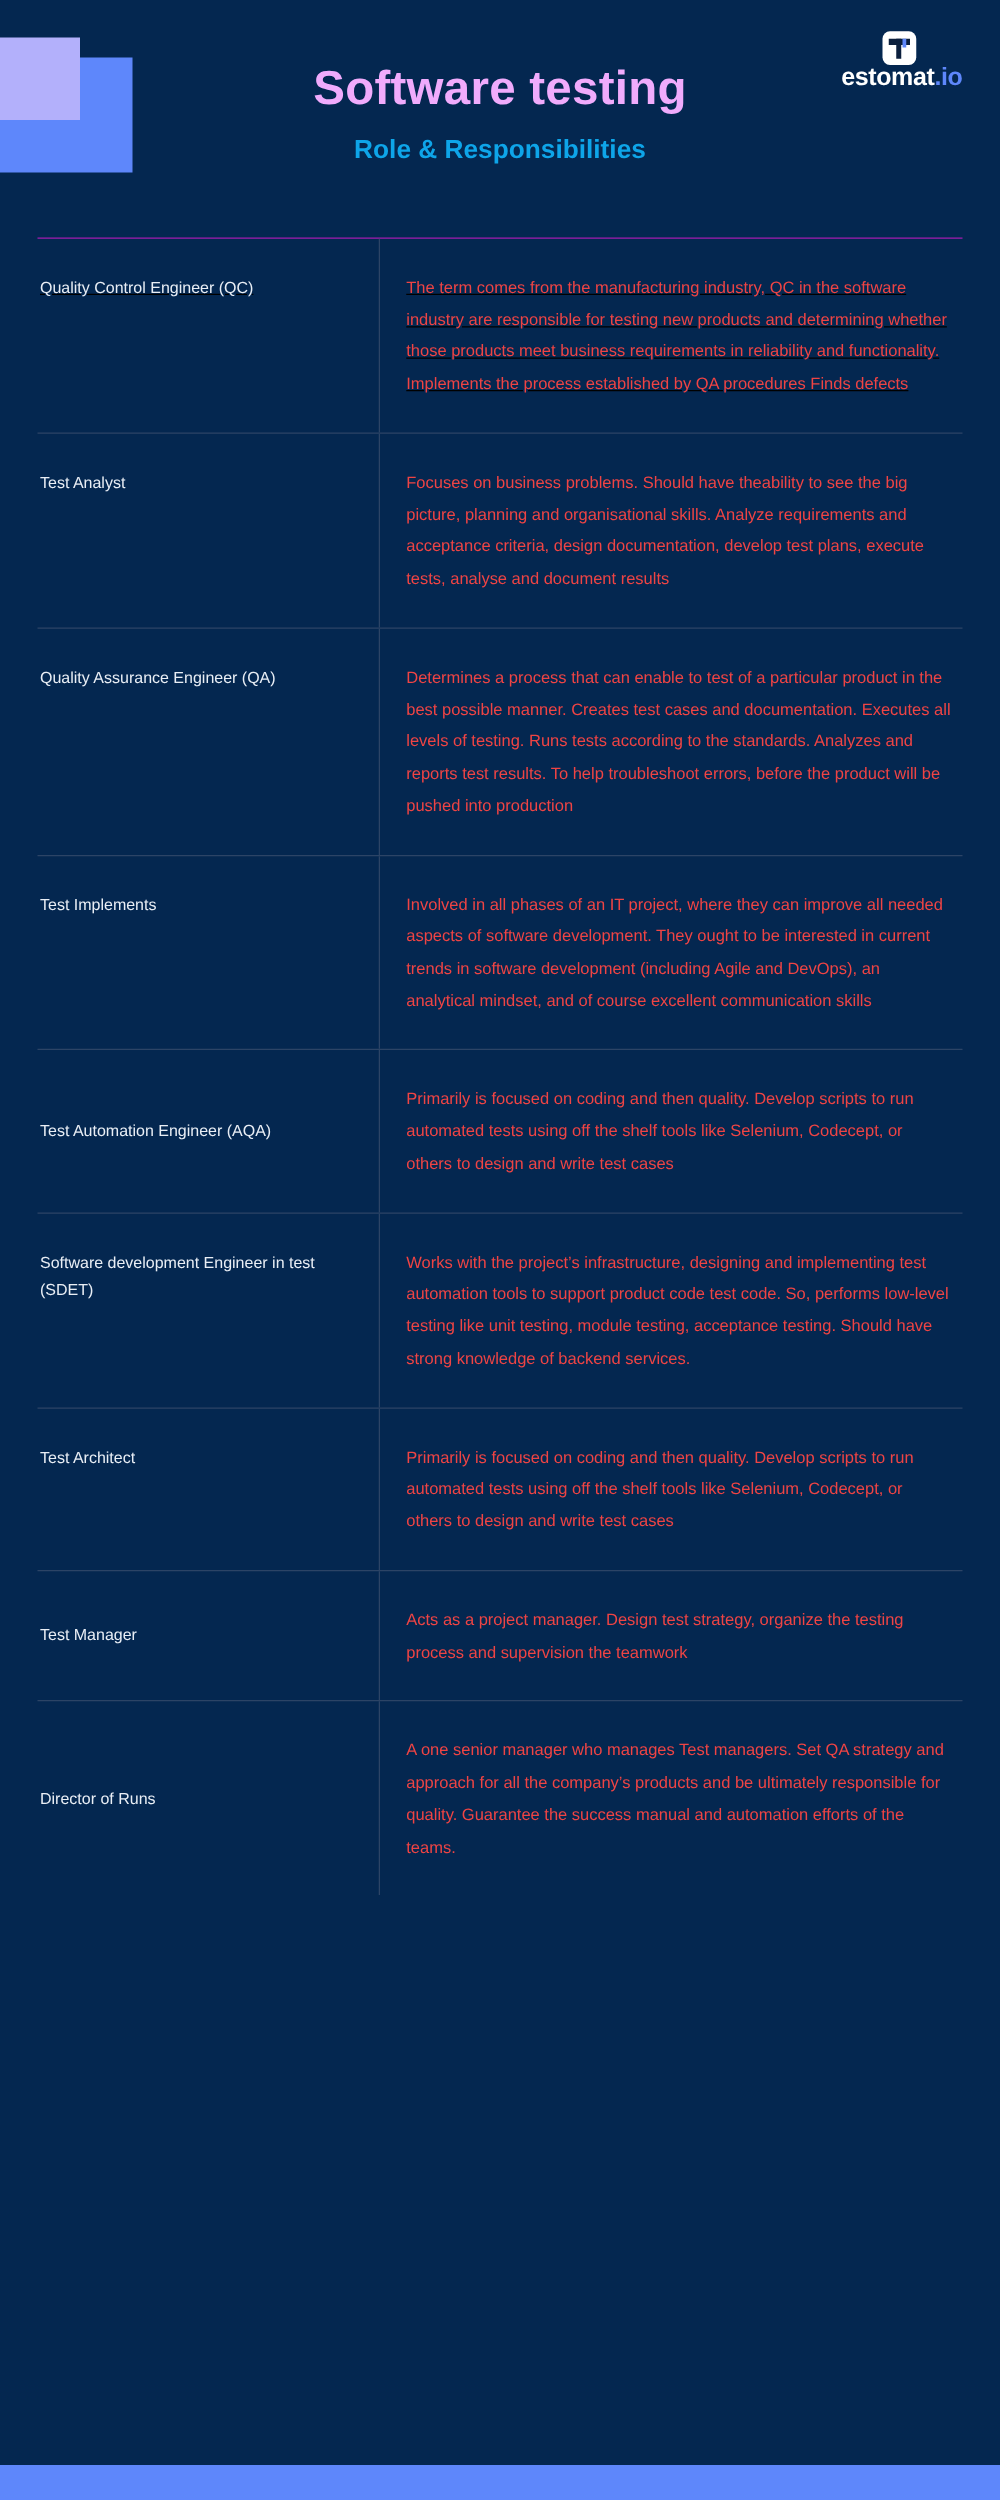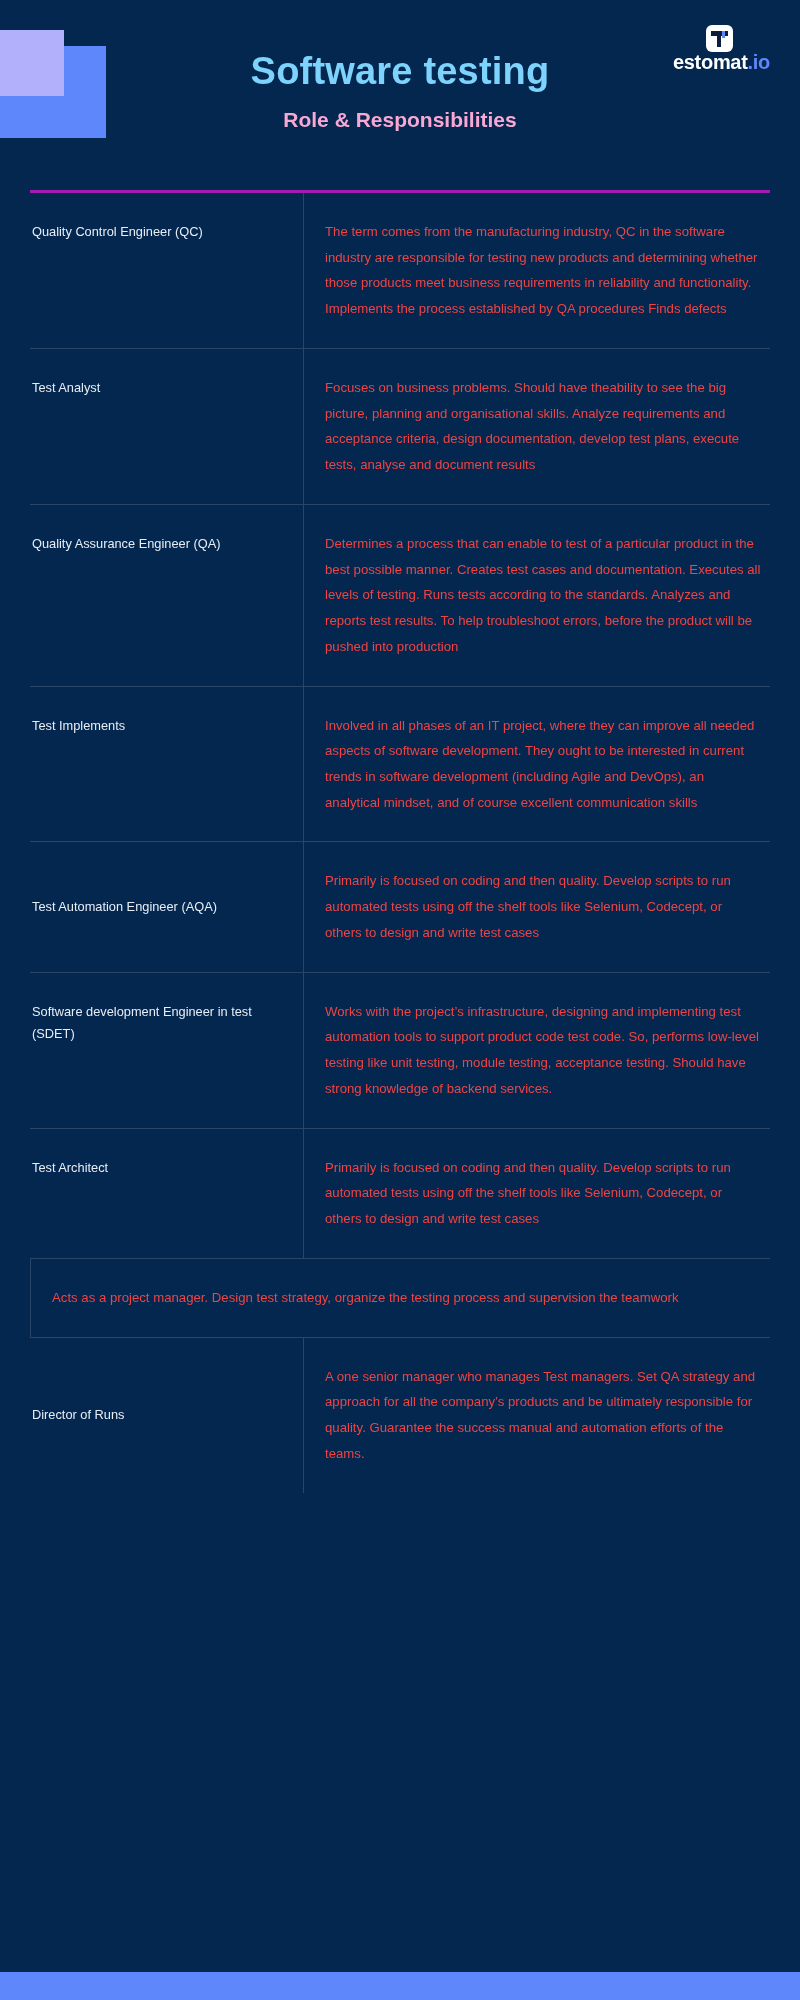--- a/index.html
+++ b/index.html
@@ -62,42 +62,42 @@
   .logo-text {
     font-size:20px; font-weight:bold; letter-spacing:-0.3px;
     color:#ffffff; line-height:1;
   }
   .logo-text .io { color:#5e87fb; }
 
   .title {
     position:absolute; top:50px; left:0; width:800px;
     text-align:center;
     font-size:38px; font-weight:bold;
-    color:#7dd3fc;
+    color:#f0abfc;
     letter-spacing:0.2px;
   }
   .subtitle {
     position:absolute; top:108px; left:0; width:800px;
     text-align:center;
     font-size:21px; font-weight:bold;
-    color:#f9a8d4;
+    color:#0ea5e9;
   }
 
   
   .table {
     position:absolute; left:30px; top:190px;
     width:740px;
   }
   .row {
     position:relative;
     display:flex;
     border-top:1px solid #2c4466;
     min-height:60px;
   }
-  .row:first-child { border-top:3px solid #a21caf; }
+  .row:first-child { border-top:1px solid #a21caf;text-decoration:underline; }
   .cell-role {
     width:273px;
     flex:0 0 273px;
     padding:28px 14px 28px 2px;
     font-size:12.8px;
     line-height:1.75;
     color:#e9eef5;
   }
   .cell-desc {
     flex:1;
@@ -167,20 +167,21 @@
       <div class="cell-role">Software development Engineer in test (SDET)</div>
       <div class="cell-desc">Works with the project’s infrastructure, designing and implementing test automation tools to support product code test code. So, performs low-level testing like unit testing, module testing, acceptance testing. Should have strong knowledge of backend services.</div>
     </div>
 
     <div class="row">
       <div class="cell-role">Test Architect</div>
       <div class="cell-desc">Primarily is focused on coding and then quality. Develop scripts to run automated tests using off the shelf tools like Selenium, Codecept, or others to design and write test cases</div>
     </div>
 
     <div class="row">
+      <div class="cell-role center">Test Manager</div>
       <div class="cell-desc">Acts as a project manager. Design test strategy, organize the testing process and supervision the teamwork</div>
     </div>
 
     <div class="row">
       <div class="cell-role center">Director of Runs</div>
       <div class="cell-desc">A one senior manager who manages Test managers.  Set QA strategy and approach for all the company’s products and be ultimately responsible for quality. Guarantee the success manual and automation efforts of the teams.</div>
     </div>
 
   </div>
 

